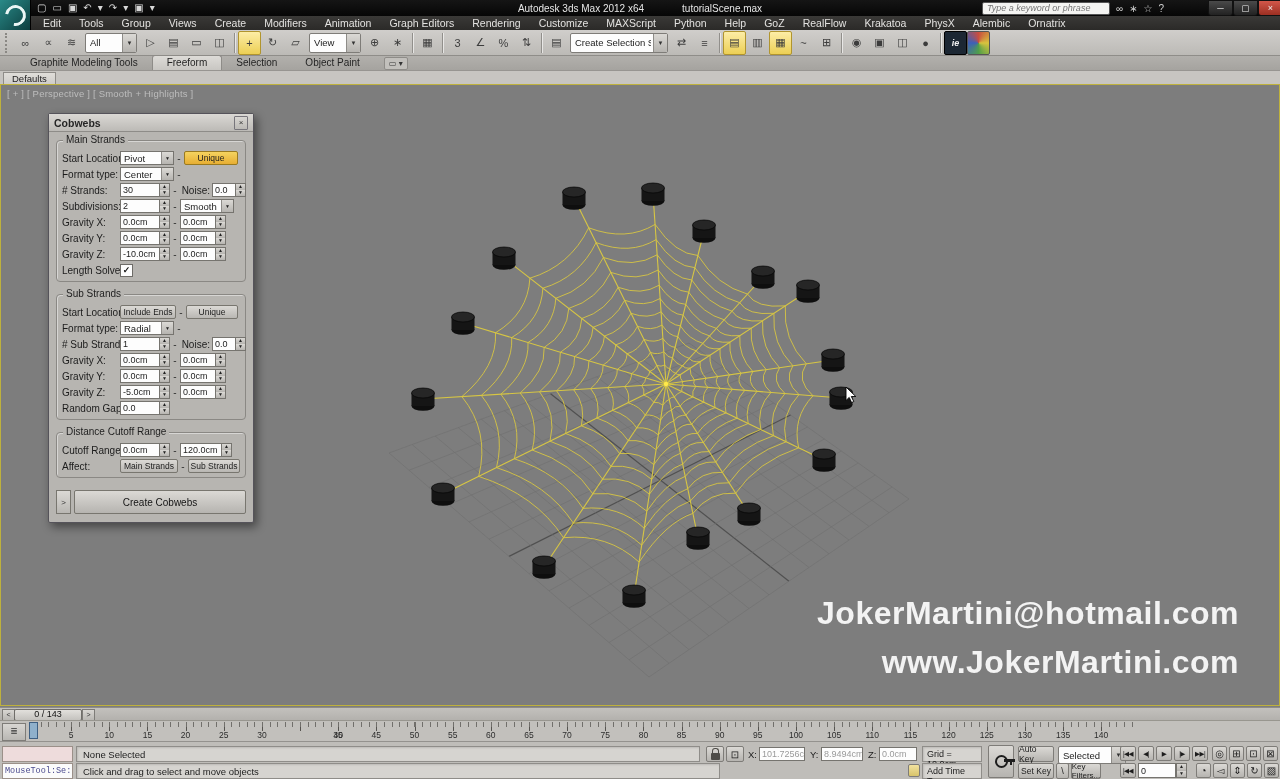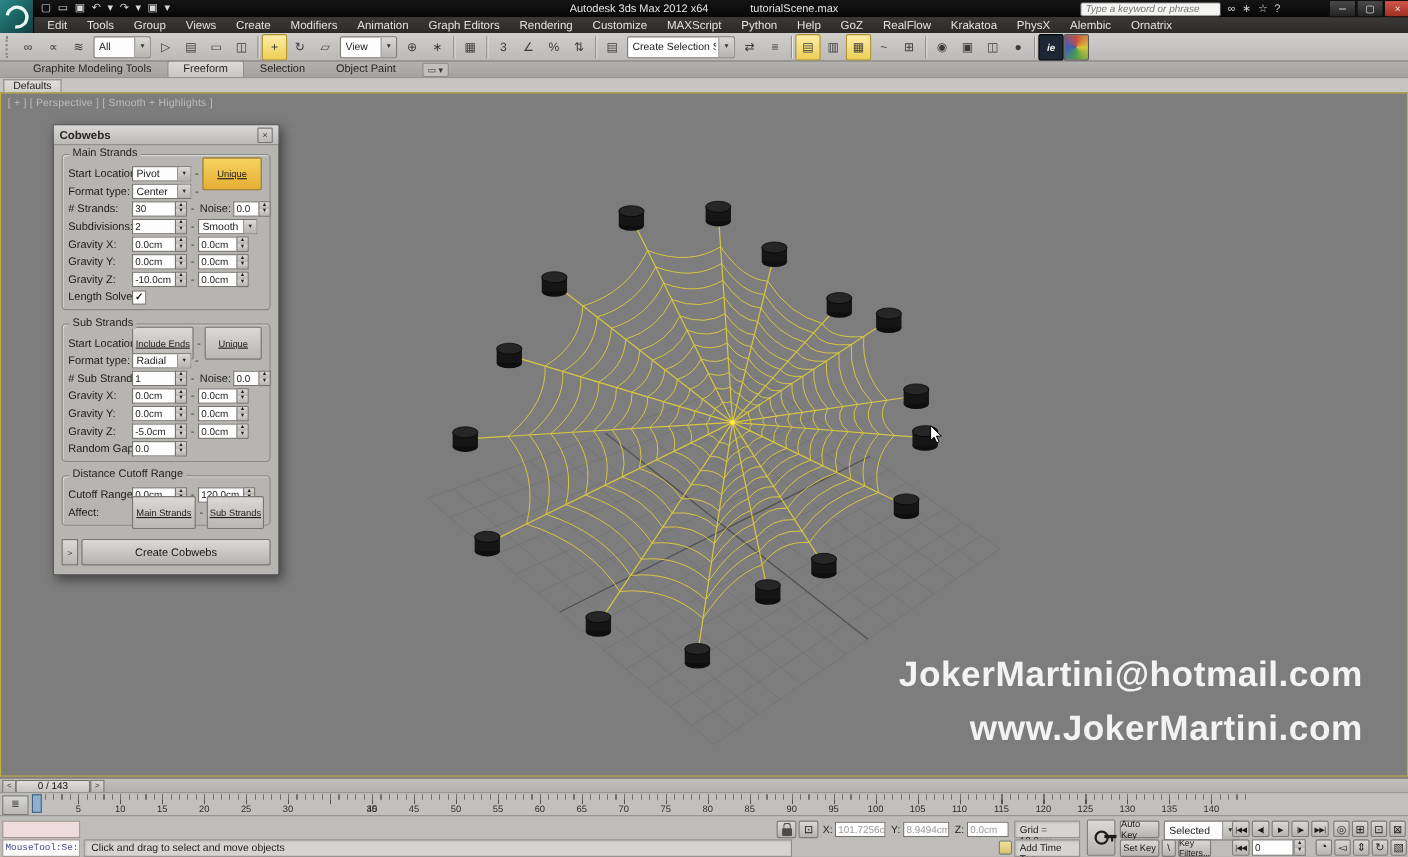--- a/index.html
+++ b/index.html
@@ -78,22 +78,22 @@
        padding:9px 5px 3px;margin-bottom:12px;}
   .grp-title{position:absolute;top:-7px;left:6px;background:#b7b5b1;padding:0 3px;font-size:10px;color:#1e1e1e;}
   .drow{display:flex;align-items:center;height:16px;font-size:10px;color:#1c1c1c;}
   .dlabel{flex:0 0 58px;white-space:nowrap;overflow:hidden;}
   .dsub{flex:0 0 30px;text-align:right;padding-right:2px;white-space:nowrap;}
   .dash{flex:0 0 10px;text-align:center;color:#333;}
   .ddd{height:14px;background:#fdfdfd;border:1px solid #76746f;display:flex;align-items:center;font-size:9.5px;
        padding-left:3px;flex:0 0 auto;box-sizing:border-box;}
   .ddd .arr{margin-left:auto;width:11px;height:100%;background:linear-gradient(#dbd9d5,#b6b4b0);border-left:1px solid #8e8c88;
             display:flex;align-items:center;justify-content:center;font-size:5px;color:#222;}
-  .dbtn{height:30px;background:linear-gradient(#dbd9d5,#b9b7b3);border:1px solid #78766f;border-radius:2px;display:flex;
-        align-items:center;justify-content:center;font-size:8.5px;color:#1c1c1c;flex:0 0 auto;box-sizing:border-box;white-space:nowrap;overflow:hidden;text-decoration:underline;}
+  .dbtn{height:14px;background:linear-gradient(#dbd9d5,#b9b7b3);border:1px solid #78766f;border-radius:2px;display:flex;
+        align-items:center;justify-content:center;font-size:8.5px;color:#1c1c1c;flex:0 0 auto;box-sizing:border-box;white-space:nowrap;overflow:hidden;}
   .dbtn.accent{background:linear-gradient(#f5d35f,#e7ae33);border-color:#9a7a1f;}
   .spin{display:flex;height:14px;flex:0 0 auto;box-sizing:border-box;}
   .spin-f{background:#fdfdfd;border:1px solid #76746f;border-right:none;font-size:9px;padding:0 2px;display:flex;
           align-items:center;flex:1;overflow:hidden;white-space:nowrap;}
   .spin-b{width:11px;display:flex;flex-direction:column;border:1px solid #76746f;box-sizing:border-box;}
   .spin-b span{flex:1;font-size:5px;line-height:5px;text-align:center;color:#222;background:linear-gradient(#dbd9d5,#b6b4b0);}
   .cb{width:11px;height:11px;background:#fdfdfd;border:1px solid #6e6c68;font-size:9px;line-height:10px;text-align:center;font-weight:bold;color:#111;}
   #create-row{display:flex;align-items:center;gap:3px;margin:2px 0 2px;}
   #rollout-expand{width:13px;height:22px;border:1px solid #78766f;background:linear-gradient(#dbd9d5,#b9b7b3);
                   font-size:8px;display:flex;align-items:center;justify-content:center;color:#333;}
@@ -702,20 +702,21 @@
       <span class="rlabel" style="left: 1030.05px;">135</span>
       <span class="rlabel" style="left: 1068.2px;">140</span>
     </div>
   <div id="tb-marker"></div>
 </div>
 
 <div class="abs" id="statusbar">
   <div class="abs" id="listener-pink"></div>
   <div class="abs" id="listener-white">MouseTool:Se:</div>
 
+  <div class="sbox" style="left:76px;top:4px;width:624px;height:16px;font-size:9.5px;padding:2px 0 0 6px">None Selected</div>
   <div class="sbox" style="left:76px;top:21px;width:644px;height:16px;font-size:9.5px;padding:2px 0 0 6px">Click and drag to select and move objects</div>
 
   <div class="sbtn" style="left:706px;top:4px;width:18px;height:16px">
       <span class="lockg"></span>
     </div>
   <div class="sbtn" style="left:726px;top:4px;width:18px;height:16px">
       <span class="navg">⊡</span>
     </div>
 
   <span class="slabel" style="left:748px;top:7px">X:</span>

